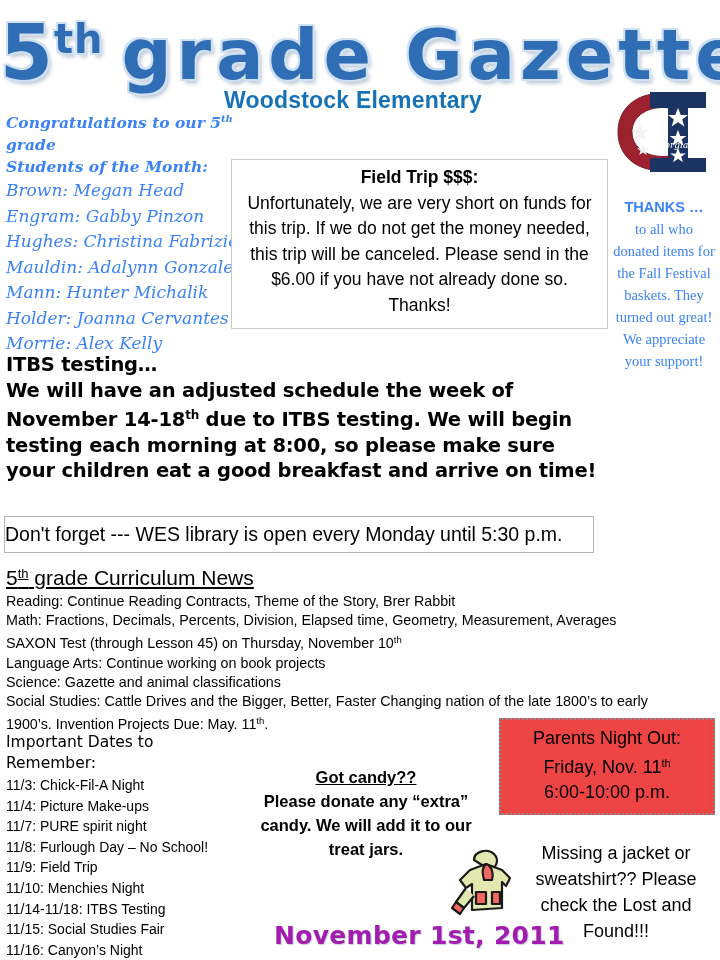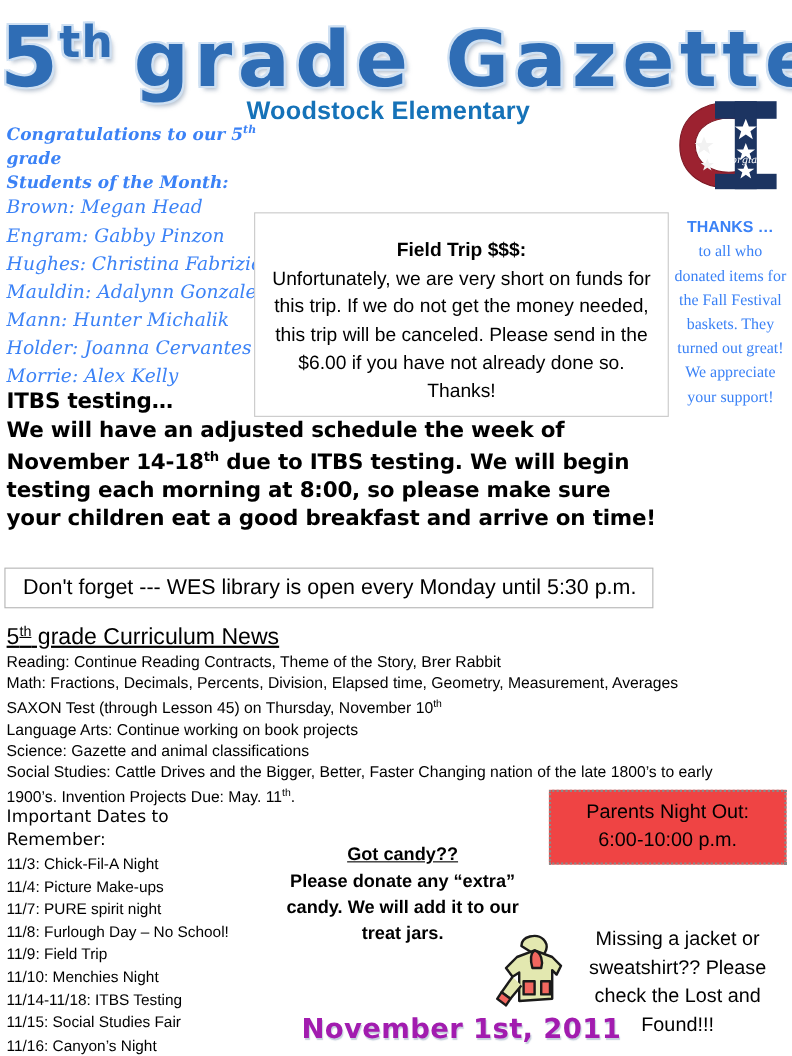--- a/index.html
+++ b/index.html
@@ -89,26 +89,25 @@
   .students .row { display: block; white-space: nowrap; }
 
   
   .fieldtrip {
     position: absolute;
     left: 231px; top: 159px;
     width: 377px;
     box-sizing: border-box;
     border: 1px solid #c8c8c8;
     background: #fff;
-    padding: 21px 10px 10px 10px;
+    padding: 5px 10px 10px 10px;
     text-align: center;
     font-family: "Liberation Sans", sans-serif;
     font-size: 17.5px;
     line-height: 25.5px;
-    margin-top: 34px;
   }
   .fieldtrip .ft-title { font-weight: bold; display: block; }
 
   
   .thanks {
     position: absolute;
     left: 612px; top: 196px;
     width: 104px;
     text-align: center;
     font-family: "Liberation Serif", serif;
@@ -137,21 +136,21 @@
   .itbs .sup { font-size: 12px; vertical-align: 7px; }
 
   
   .library {
     position: absolute;
     left: 4px; top: 516px;
     width: 590px;
     box-sizing: border-box;
     border: 1px solid #b4b4b4;
     background: #fff;
-    padding: 5px 8px 6px 16px;
+    padding: 5px 8px 6px 0;
     font-family: "Liberation Sans", sans-serif;
     font-size: 19.5px;
     line-height: 24px;
   }
 
   
   .curriculum {
     position: absolute;
     left: 6px; top: 560px;
     width: 660px;
@@ -339,20 +338,21 @@
   <div class="date-item">11/16: Canyon’s Night</div>
 
 </div>
 
 <div class="candy">
   <span class="c-title">Got candy??</span><span>Please donate any “extra” candy. We will add it to our treat jars.</span>
 </div>
 
 <div class="pno">
   <div>Parents Night Out:</div>
+  <div><span>Friday, Nov. 11</span><span class="sup">th</span></div>
   <div>6:00-10:00 p.m.</div>
 </div>
 
 <div class="jacket">
   <svg width="84" height="80" viewBox="0 0 84 80" aria-hidden="true">
     <g stroke="#1a1a1a" stroke-width="2.2" stroke-linejoin="round">
 
       <path d="M26 14 C26 5 40 2 46 8 C52 14 48 22 42 24 Z" fill="#e3e8b0"></path>
 
       <path d="M22 24 L38 18 L54 24 L62 32 L58 40 L54 36 L54 62 L24 64 L24 38 L18 42 L12 34 Z" fill="#e3e8b0"></path>

